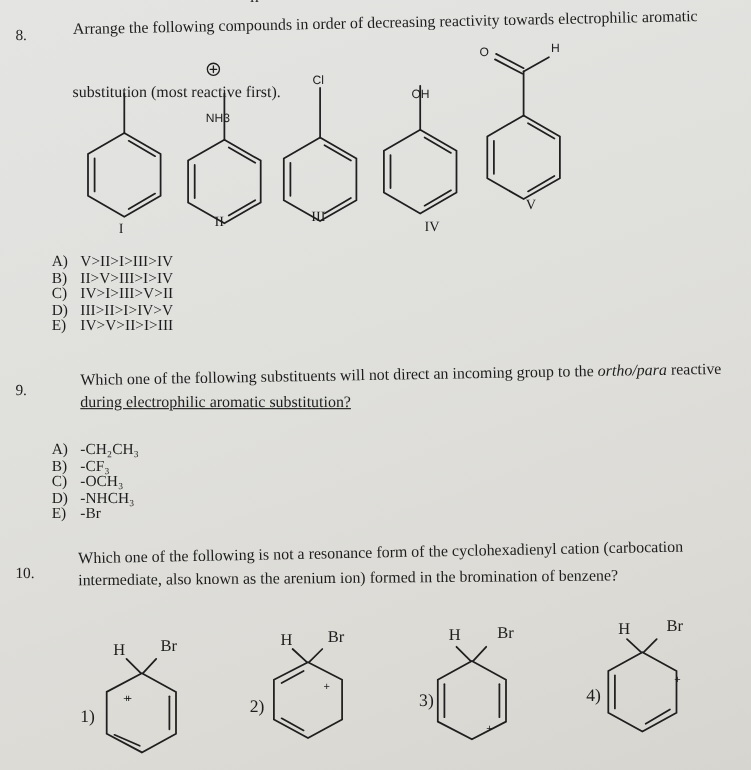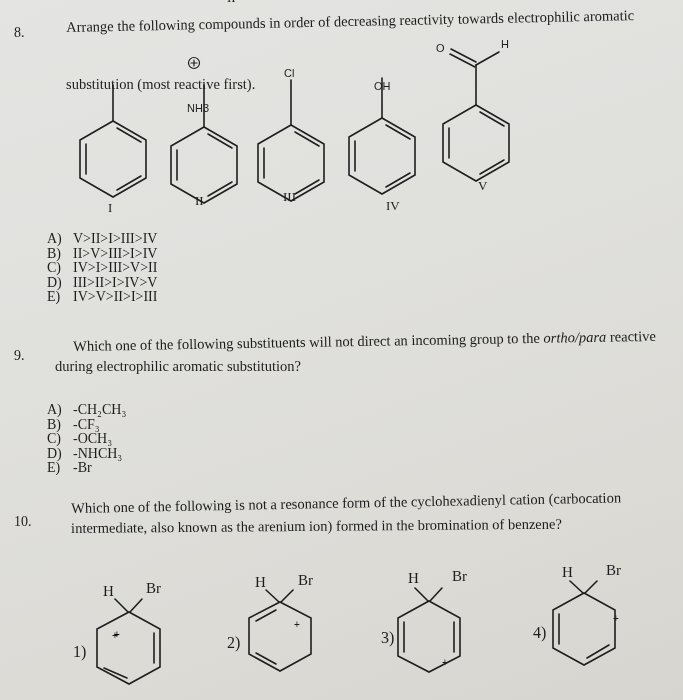--- a/index.html
+++ b/index.html
@@ -112,21 +112,21 @@
         <span>IV&gt;V&gt;II&gt;I&gt;III</span>
       </li>
   </ul>
 </section>
 
 <section>
   <div class="abs qnum" style="left:14px;top:348px;">9.</div>
   <div class="abs qtext" style="left:73px;top:338px;transform:rotate(-1.0deg);transform-origin:left top;">
     <span>Which one of the following substituents will not direct an incoming group to the </span><i>ortho/para</i><span> reactive</span>
   </div>
-  <div class="abs qtext" style="left:55px;top:358px;">during electrophilic aromatic substitution?</div>
+  <div class="abs qtext" style="left:73px;top:358px;text-decoration:underline;">during electrophilic aromatic substitution?</div>
 
   <ul class="abs optlist opt" style="left:47px;top:403px;">
     <li>
         <span class="letter">A)</span>
         <span>-CH₂CH₃</span>
       </li>
     <li>
         <span class="letter">B)</span>
         <span>-CF₃</span>
       </li>

